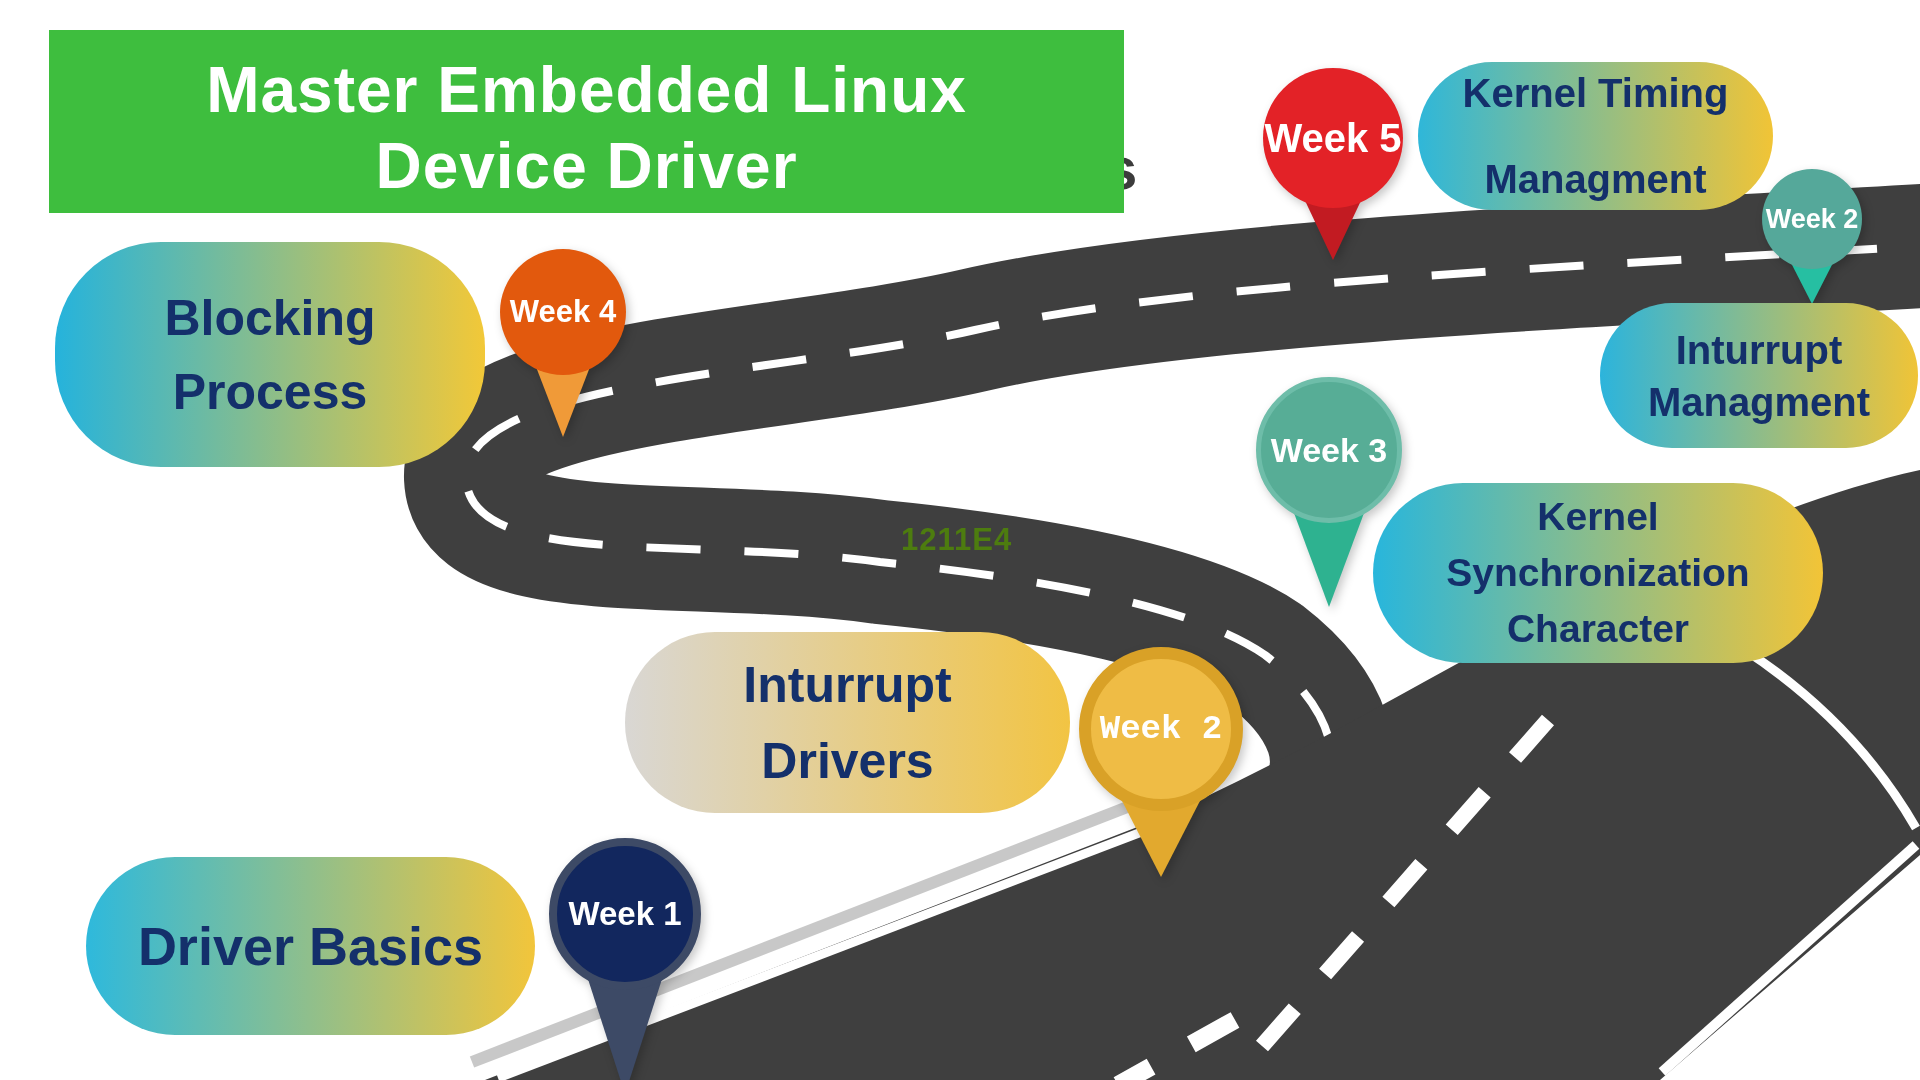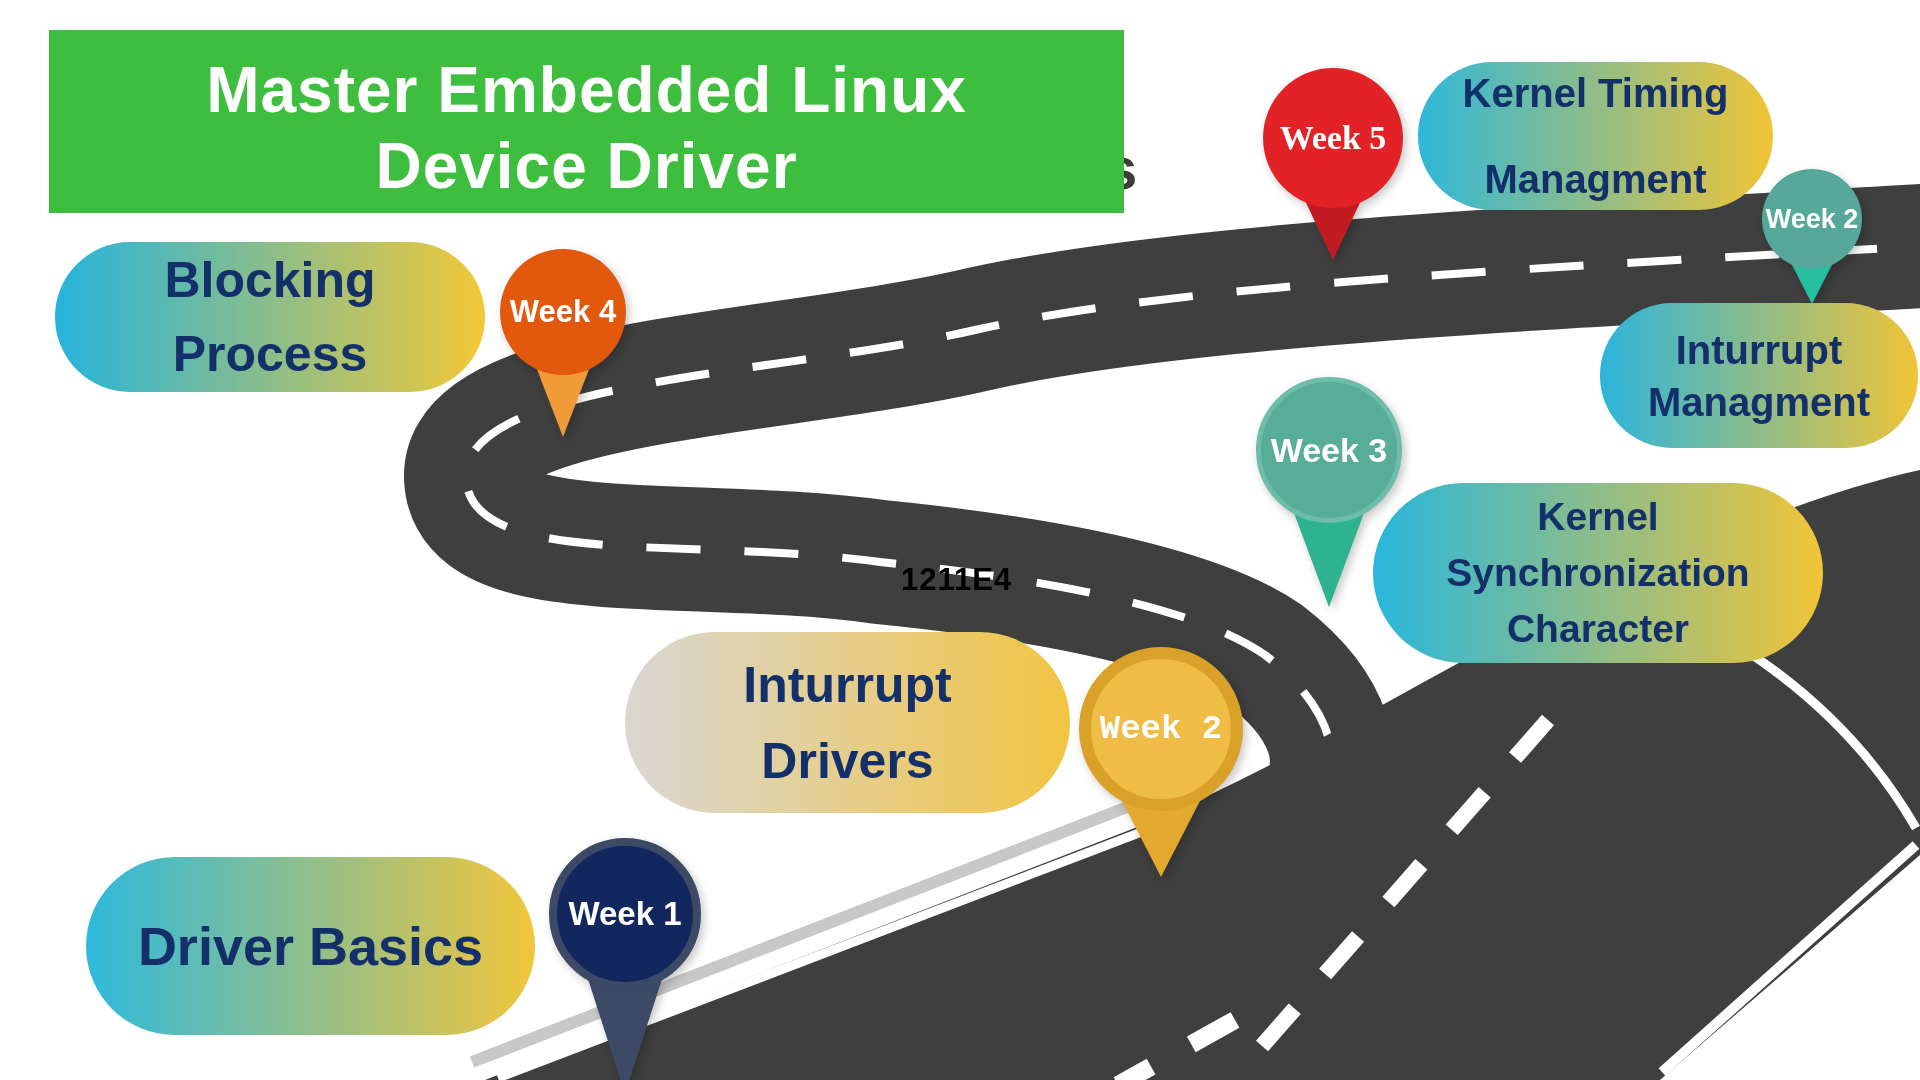--- a/index.html
+++ b/index.html
@@ -21,32 +21,32 @@
   
   #title-banner{
     position:absolute;left:49px;top:30px;width:1075px;height:183px;
     background:var(--header);z-index:4;color:#ffffff;font-weight:bold;
     text-align:center;padding-top:22px;box-sizing:border-box;
     font-size:64px;line-height:76px;letter-spacing:1px;
   }
   
   .fragment{position:absolute;z-index:2;font-weight:bold;color:#3c3c3c;}
   #obscured-letter{left:1104px;top:134px;font-size:60px;}
-  #road-code{left:901px;top:522px;font-size:31px;color:#000000;letter-spacing:1px;margin-top:40px;}
+  #road-code{left:901px;top:522px;font-size:31px;color:#4d7c0f;letter-spacing:1px;}
   
   .pin{position:absolute;z-index:2;filter:drop-shadow(3px 4px 5px rgba(0,0,0,.22));}
   .pin .tip{position:absolute;clip-path:polygon(0 0,100% 0,50% 100%);background:var(--tc);}
   .pin .circle{
     position:absolute;left:0;top:0;border-radius:50%;
     background:var(--pc);border:0 solid var(--rc);box-sizing:border-box;
     display:flex;align-items:center;justify-content:center;
     color:#ffffff;font-weight:bold;white-space:nowrap;
   }
   #pin-w5{left:1263px;top:68px;}
-  #pin-w5 .circle{width:140px;height:140px;font-size:34px;font-family:Liberation Serif, serif;}
+  #pin-w5 .circle{width:140px;height:140px;font-size:40px;}
   #pin-w5 .tip{left:37px;top:122px;width:66px;height:70px;}
   #pin-w6{left:1762px;top:169px;}
   #pin-w6 .circle{width:100px;height:100px;font-size:27px;}
   #pin-w6 .tip{left:26px;top:88px;width:48px;height:47px;}
   #pin-w3{left:1256px;top:377px;}
   #pin-w3 .circle{width:146px;height:146px;font-size:34px;border-width:5px;}
   #pin-w3 .tip{left:35px;top:128px;width:76px;height:102px;}
   #pin-w4{left:500px;top:249px;}
   #pin-w4 .circle{width:126px;height:126px;font-size:31px;}
   #pin-w4 .tip{left:33px;top:110px;width:60px;height:78px;}
@@ -59,21 +59,21 @@
   
   .pill{
     position:absolute;z-index:3;
     background:linear-gradient(90deg,var(--g1),var(--g2));
     color:var(--navy);font-weight:bold;text-align:center;
     display:flex;flex-direction:column;align-items:center;justify-content:center;
   }
   #pill-driver-basics{left:86px;top:857px;width:449px;height:178px;border-radius:89px;font-size:54px;}
   #pill-character{left:625px;top:632px;width:445px;height:181px;border-radius:90px;font-size:50px;line-height:76px;}
   #pill-kernel-sync{left:1373px;top:483px;width:450px;height:180px;border-radius:90px;font-size:39px;line-height:56px;}
-  #pill-blocking{left:55px;top:242px;width:430px;height:150px;border-radius:106px;font-size:50px;line-height:74px;}
+  #pill-blocking{left:55px;top:242px;width:430px;height:225px;border-radius:106px;font-size:50px;line-height:74px;}
   #pill-kernel-timing{left:1418px;top:62px;width:355px;height:148px;border-radius:74px;font-size:40px;line-height:52px;gap:34px;}
   #pill-inturrupt{left:1600px;top:303px;width:318px;height:145px;border-radius:72px;font-size:40px;line-height:52px;}
 </style>
 </head>
 <body>
 
 <div id="stage" style="--navy: #14306b; --road: #3f3f3f; --header: #3ebe3e;">
 
   <svg id="road-svg" width="1920" height="1080" viewBox="0 0 1920 1080" aria-hidden="true">
 

